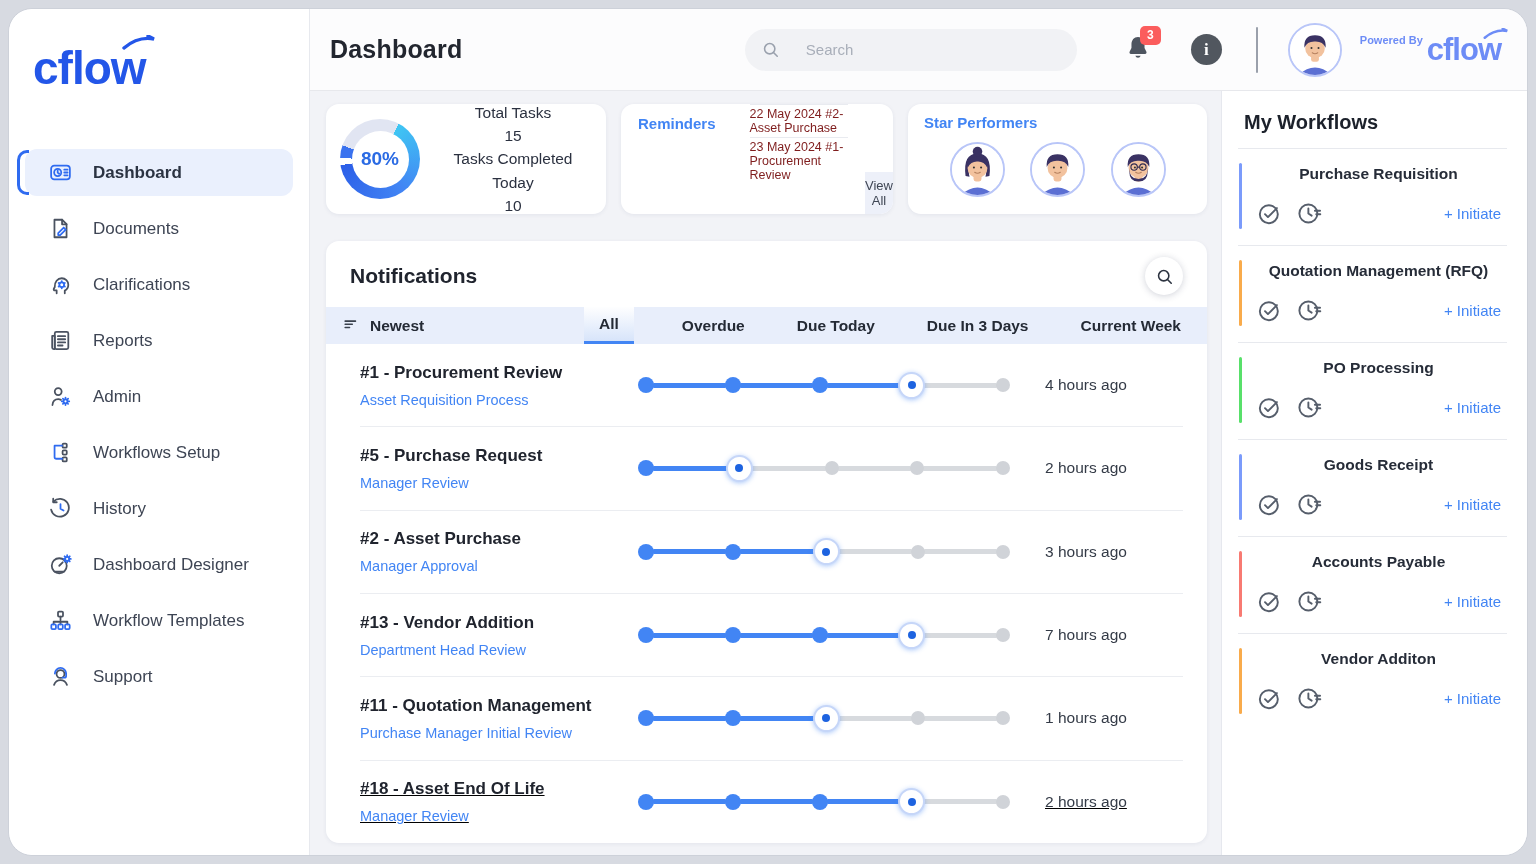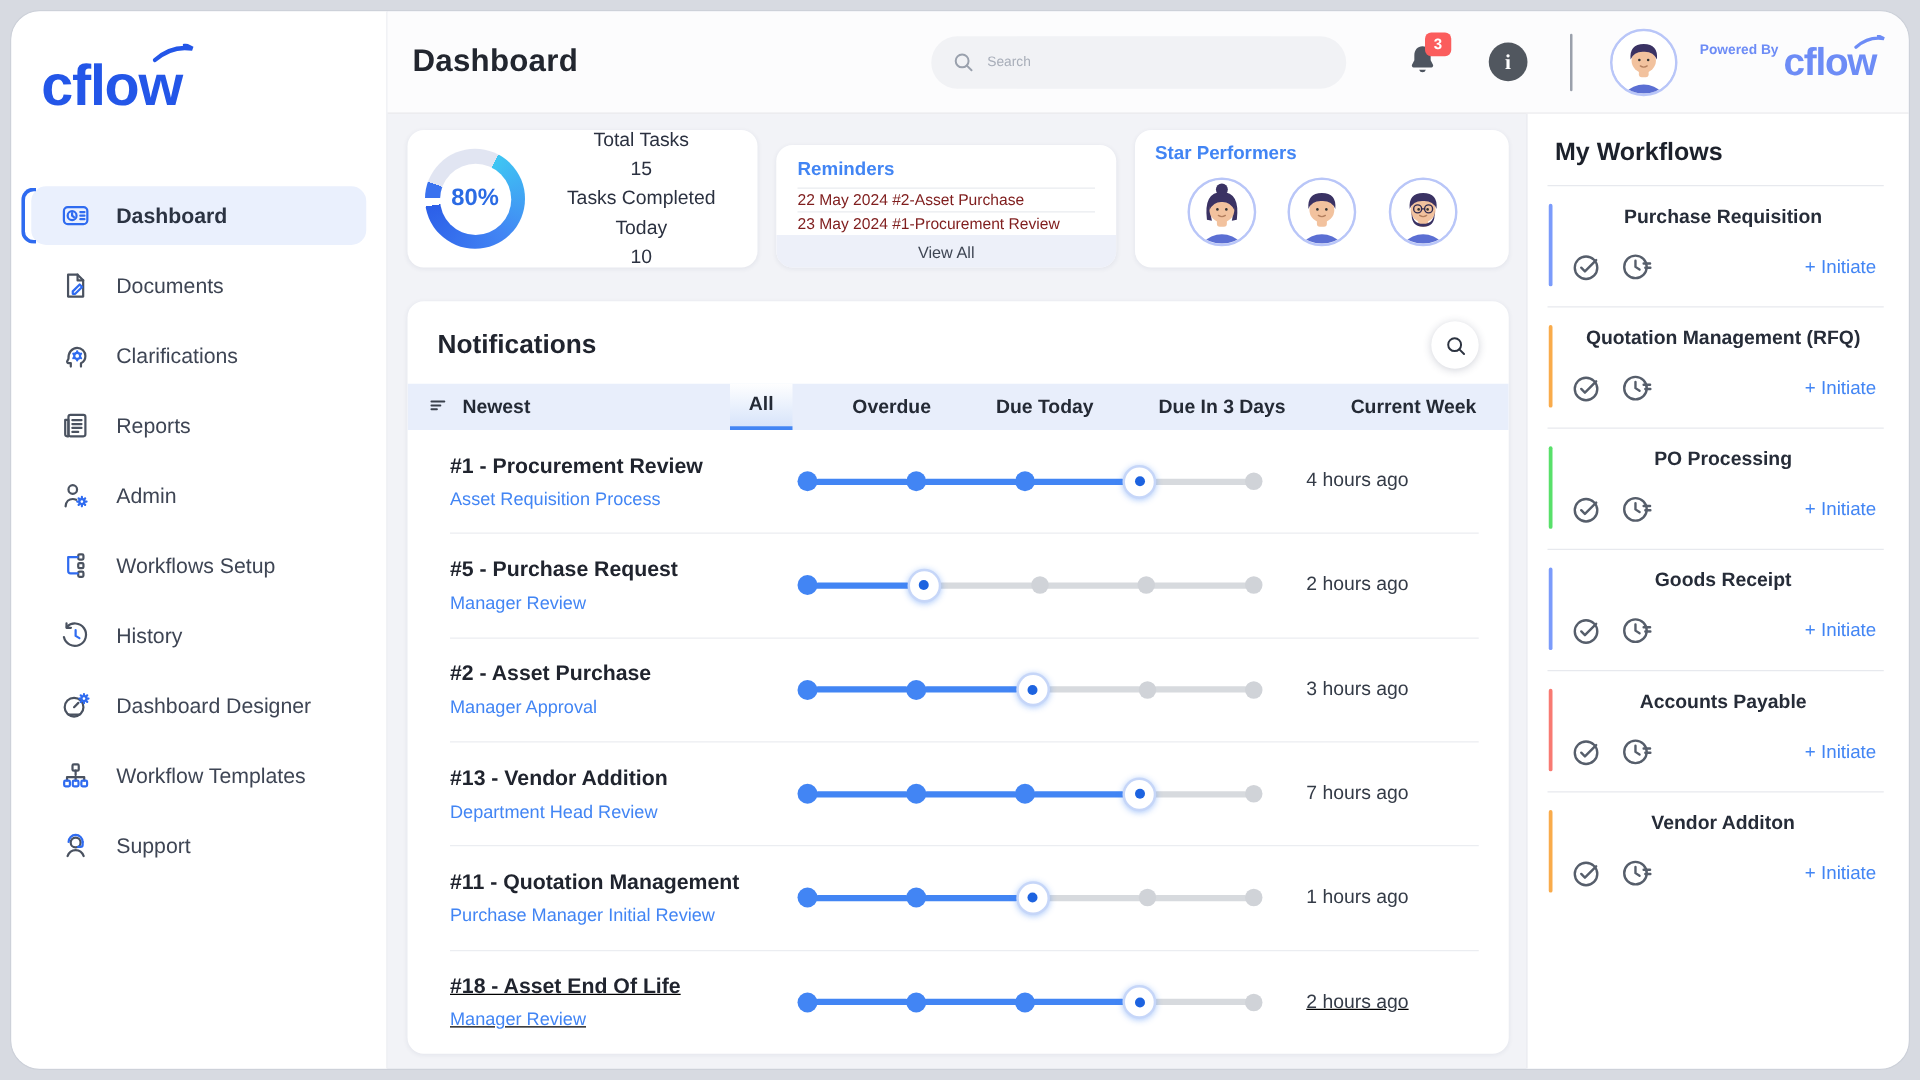--- a/index.html
+++ b/index.html
@@ -22,21 +22,21 @@
   .menu-item.active { background:#eaf0fd; color:#2b3342; font-weight:700; }
   .menu-item.active .icon { color:#2f6bf0; }
   .menu-item.active::before { content:""; position:absolute; left:-8px; top:1px; bottom:1px; width:9px; border:3px solid #2f6bf0; border-right:none; border-radius:10px 0 0 10px; }
 
   
   .main { flex:1; display:flex; flex-direction:column; min-width:0; }
   .topbar { height:82px; flex:none; background:#fcfcfd; border-bottom:1px solid #e7e8ec; display:flex; align-items:center; padding:0 26px 0 20px; }
   .page-title { font-size:25px; font-weight:700; color:#22262f; letter-spacing:.2px; }
   .search-box { margin-left:auto; width:332px; height:42px; background:#f1f2f5; border-radius:21px; display:flex; align-items:center; padding:0 16px; gap:10px; }
   .search-box svg { width:19px; height:19px; color:#9aa1ad; flex:none; }
-  .search-box input { border:none; outline:none; background:transparent; font-size:11px; color:#3e4554; width:100%; font-family:"Liberation Sans", sans-serif; }
+  .search-box input { border:none; outline:none; background:transparent; font-size:15px; color:#3e4554; width:100%; font-family:"Liberation Sans", sans-serif;margin-left:16px; }
   .search-box input::placeholder { color:#a8aeb9; }
   .bell-btn { position:relative; margin-left:46px; background:none; border:none; cursor:pointer; width:30px; height:32px; }
   .bell-btn svg { width:28px; height:28px; }
   .badge { position:absolute; top:-8px; right:-8px; min-width:21px; height:19px; background:#fb5d5d; color:#fff; font-size:12px; font-weight:700; border-radius:5px; display:grid; place-items:center; padding:0 4px; font-family:"Liberation Sans", sans-serif; }
   .info-btn { margin-left:38px; width:31px; height:31px; border-radius:50%; background:#51575f; color:#fff; border:none; font-weight:800; font-size:17px; cursor:pointer; display:grid; place-items:center; font-family:"Liberation Serif", serif; }
   .vdiv { width:2px; height:46px; background:#9aa0ab; margin:0 30px 0 34px; border-radius:1px; }
   .avatar { width:54px; height:54px; border-radius:50%; border:2px solid #b9c6f8; overflow:hidden; background:#fff; cursor:pointer; flex:none; }
   .avatar svg { width:100%; height:100%; display:block; }
   .brand { margin-left:18px; display:flex; }
   .brand .pb { font-size:11px; font-weight:700; color:#6d8cf6; margin-right:4px; }
@@ -49,21 +49,21 @@
   .card { background:#fff; border-radius:13px; box-shadow:0 1px 4px rgba(25,39,80,.07); }
 
   
   .cards-row { display:flex; gap:15px; height:110px; flex:none; }
   .tasks-card { width:280px; display:flex; align-items:center; padding:0 12px 0 14px; gap:12px; }
   .donut { width:80px; height:80px; border-radius:50%; flex:none; position:relative; display:grid; place-items:center;
     background:conic-gradient(from 28deg, #3fc6f3 0deg, #4285f4 115deg, #2c5fe8 233deg, #ffffff 233deg 243deg, #3a72ef 243deg 262deg, #e1e5f2 262deg 360deg); }
   .donut::before { content:""; position:absolute; width:57px; height:57px; background:#fff; border-radius:50%; }
   .donut span { position:relative; font-size:19px; font-weight:700; color:#2b6be4; }
   .tasks-text { flex:1; text-align:center; color:#2b3140; font-size:15.5px; line-height:1.5; }
-  .reminders-card { width:272px; display:flex; flex-direction:column; overflow:hidden;margin-top:12px; }
+  .reminders-card { width:272px; display:flex; overflow:hidden; }
   .rem-title { padding:11px 17px 6px; font-size:15px; font-weight:700; color:#4285f4; }
   .rem-list { list-style:none; }
   .rem-list li { margin:0 17px; padding:2px 0; font-size:12.5px; color:#7f1d1d; border-top:1px solid #e9ebf0; cursor:pointer; }
   .view-all { margin-top:auto; border:none; background:#edf0f9; color:#3f4654; font-size:13px; padding:6px 0; cursor:pointer; font-family:"Liberation Sans", sans-serif; }
   .star-card { flex:1; padding:10px 16px 0; display:flex; flex-direction:column; }
   .star-title { font-size:15px; font-weight:700; color:#4285f4; }
   .star-avatars { flex:1; display:flex; align-items:center; justify-content:space-evenly; padding-bottom:6px; }
   .star-avatars .avatar { width:55px; height:55px; }
 
   

